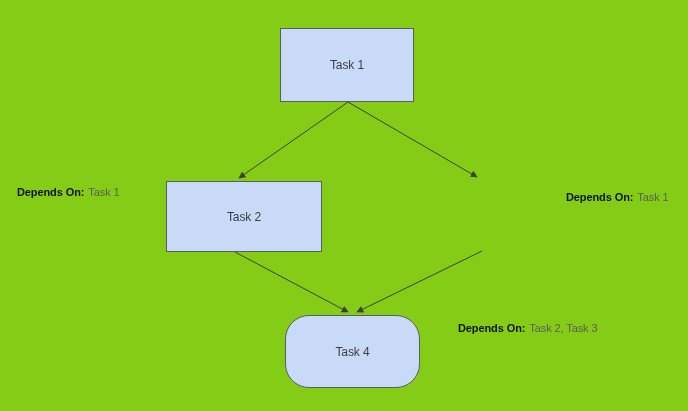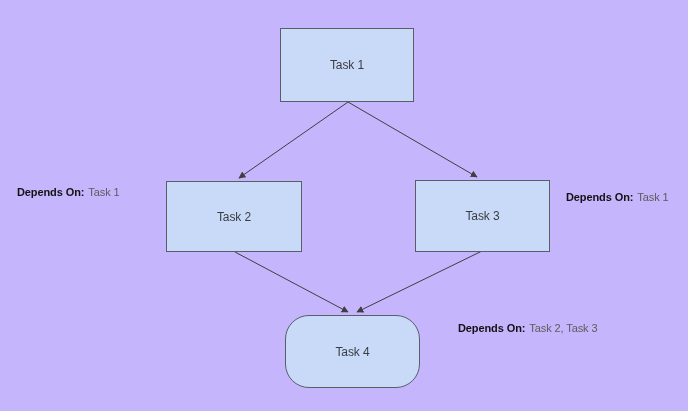--- a/index.html
+++ b/index.html
@@ -4,21 +4,21 @@
 <style>
   html, body {
     margin: 0;
     padding: 0;
     font-family: "Liberation Sans", "DejaVu Sans", sans-serif;
   }
   .canvas {
     position: relative;
     width: 688px;
     height: 411px;
-    background: #c4b5fd;
+    background: #84cc16;
     overflow: hidden;
   }
   .edges-layer {
     position: absolute;
     left: 0;
     top: 0;
     width: 688px;
     height: 411px;
   }
   .task-node {
@@ -29,21 +29,21 @@
     display: flex;
     align-items: center;
     justify-content: center;
   }
   .task-node .task-label {
     font-size: 12px;
     color: #3a3d41;
     letter-spacing: -0.1px;
   }
   .node-task1 { left: 280px; top: 28px;  width: 134px; height: 74px; }
-  .node-task2 { left: 166px; top: 181px; width: 136px; height: 71px; }
+  .node-task2 { left: 166px; top: 181px; width: 156px; height: 71px; }
   .node-task3 { left: 415px; top: 180px; width: 135px; height: 72px; }
   .node-task4 { left: 285px; top: 315px; width: 135px; height: 73px; border-radius: 24px; }
   .dep-label {
     position: absolute;
     white-space: nowrap;
     font-size: 11px;
     color: #5c5c5c;
     letter-spacing: -0.1px;
   }
   .dep-label .dep-prefix {
@@ -73,23 +73,20 @@
   </svg>
 
   <div class="task-node node-task1">
     <span class="task-label">Task 1</span>
   </div>
 
   <div class="task-node node-task2">
     <span class="task-label">Task 2</span>
   </div>
 
-  <div class="task-node node-task3">
-    <span class="task-label">Task 3</span>
-  </div>
 
   <div class="task-node node-task4">
     <span class="task-label">Task 4</span>
   </div>
 
   <div class="dep-label dep-label-task2">
     <span class="dep-prefix">Depends On:</span><span class="dep-value">Task 1</span>
   </div>
 
   <div class="dep-label dep-label-task3">

